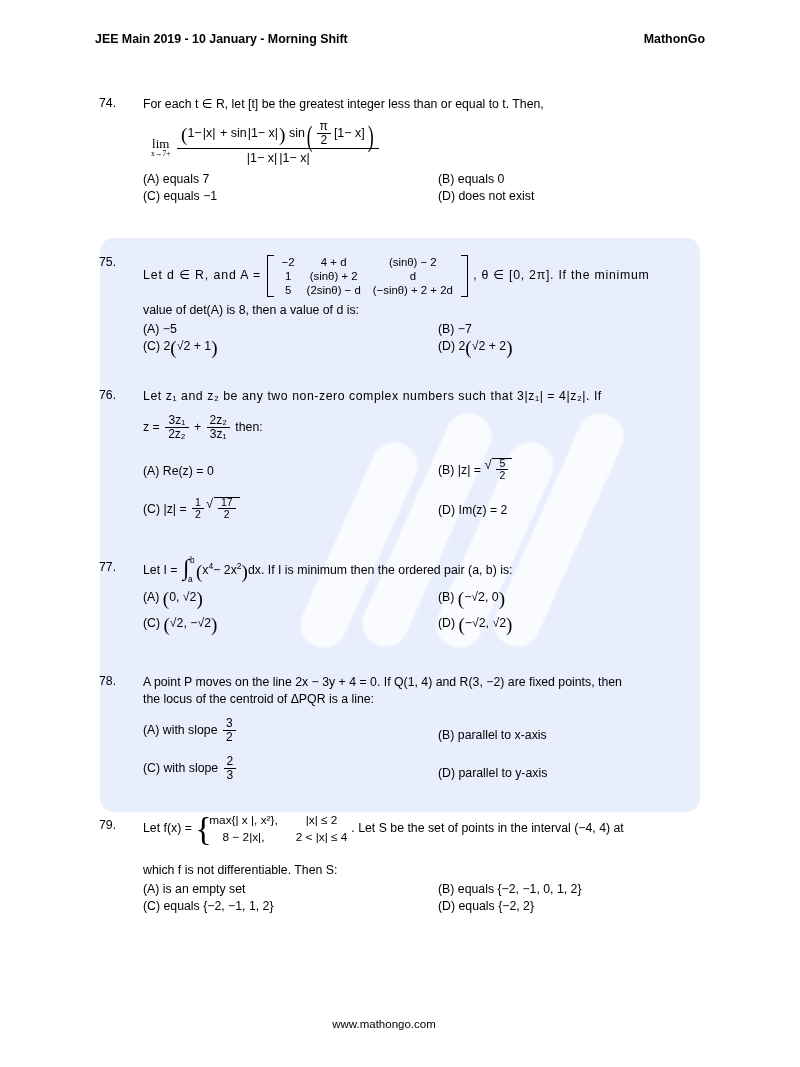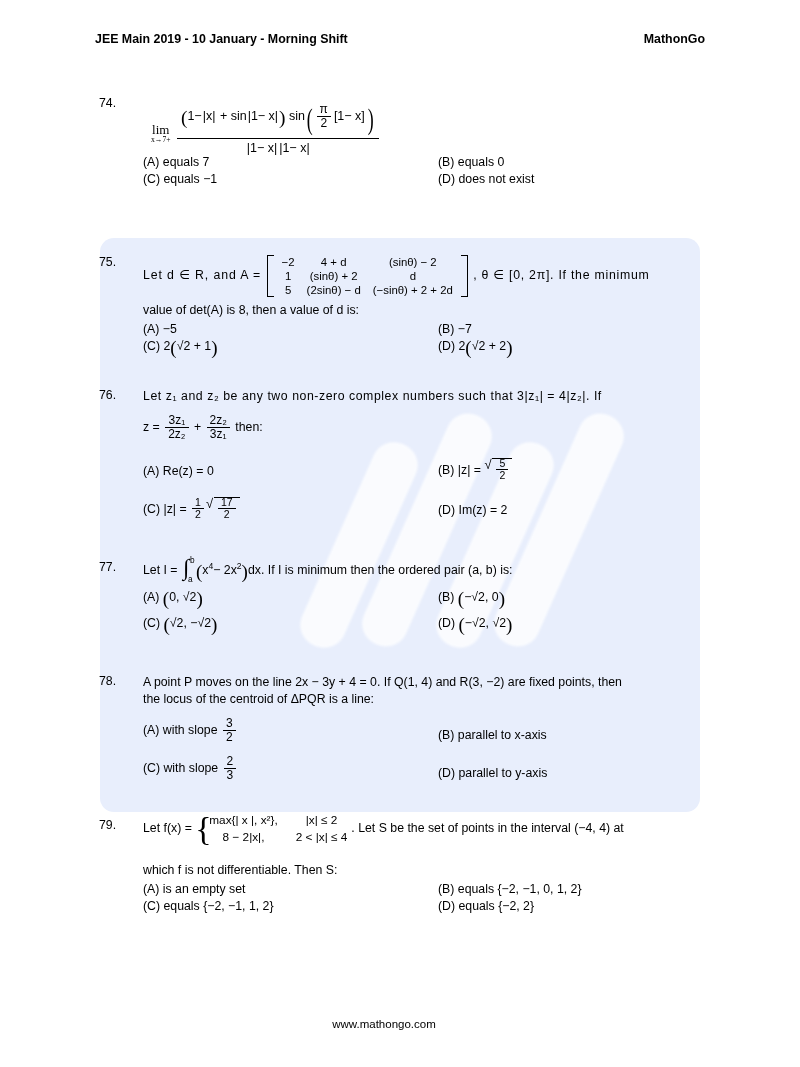--- a/index.html
+++ b/index.html
@@ -110,21 +110,21 @@
   }
   .limblk{
     display:inline-block;text-align:center;vertical-align:middle;
     line-height:1.0;margin-right:2px;position:relative;top:4px;
   }
   .limblk .lm{display:block;font-size:13px;}
   .limblk .ls{display:block;font-size:7.6px;}
   .bigfrac{
     display:inline-block;vertical-align:middle;text-align:center;
   }
-  .bigfrac .bnum{display:block;border-bottom:1.1px solid #000;padding:0 4px 8px;}
+  .bigfrac .bnum{display:block;border-bottom:1.1px solid #000;padding:0 4px 1px;}
   .bigfrac .bden{display:block;padding:2px 4px 0;}
 
   
   .matrix{
     display:inline-block;vertical-align:middle;position:relative;
     padding:0 9px;margin:0 2px;
   }
   .matrix:before,.matrix:after{
     content:"";position:absolute;top:0;bottom:0;width:6px;
     border-top:1.2px solid #000;border-bottom:1.2px solid #000;
@@ -177,20 +177,21 @@
   </div>
 
   <div class="hdr">
     <div class="hdr-left">JEE Main 2019 - 10 January - Morning Shift</div>
     <div class="hdr-right">MathonGo</div>
   </div>
 
   <div class="q" style="left:95px;top:96px;width:605px;">
     <div class="qnum">74.</div>
     <div class="qbody">
+      <div class="stem nojust">For each t ∈ R, let [t] be the greatest integer less than or equal to t. Then,</div>
 
       <div style="height:56px;position:relative;">
         <div style="position:absolute;left:8px;top:8px;">
           <span class="limblk">
             <span class="lm m">lim</span>
             <span class="ls m">x→7+</span>
           </span>
           <span class="bigfrac mi" style="font-size:12.5px;">
             <span class="bnum">
               <span class="paren">(</span>1−<span class="abs">|x|</span>&nbsp;+ sin<span class="abs">|1−&nbsp;x|</span><span class="paren">)</span>&nbsp;sin<span class="bigparen">(</span><span class="frac"><span class="num">π</span><span class="den">2</span></span><span class="abs">[1−&nbsp;x]</span><span class="bigparen">)</span>

